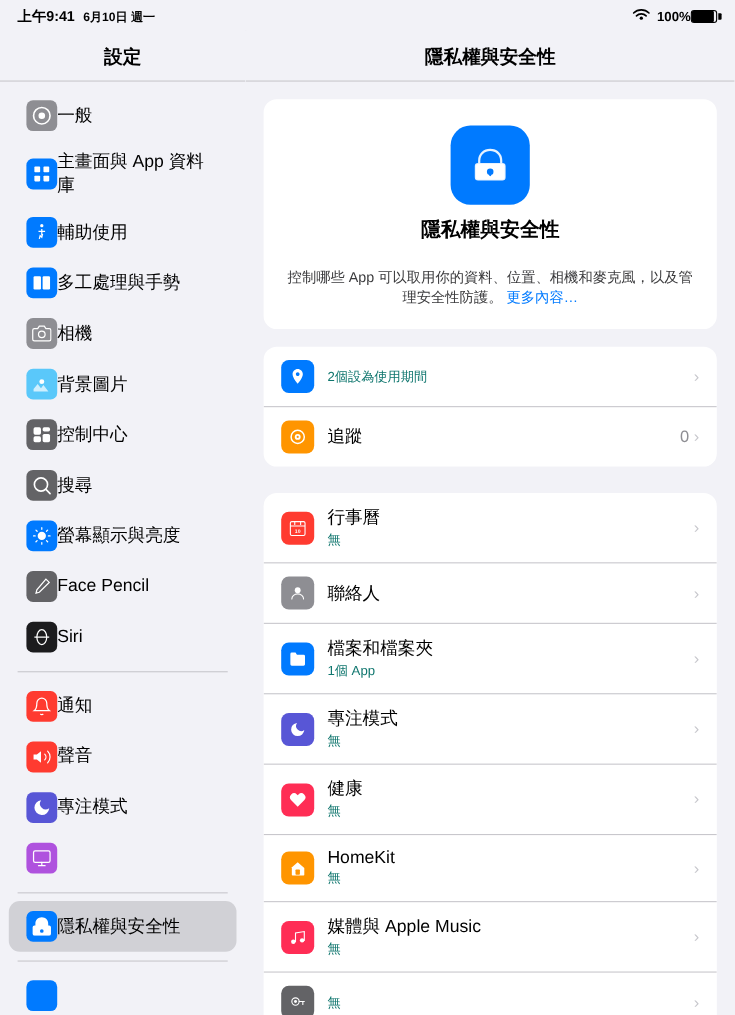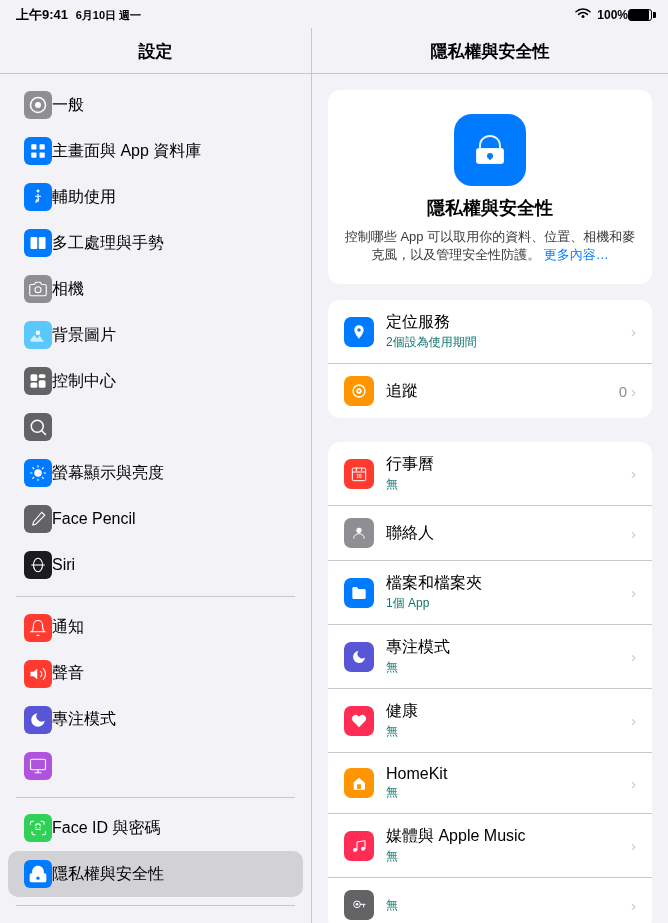--- a/index.html
+++ b/index.html
@@ -54,21 +54,21 @@
 
     
     .main-layout {
       display: flex;
       flex: 1;
       overflow: hidden;
     }
 
     
     .sidebar {
-      width: 312px;
+      width: 224px;
       background: #f2f2f7;
       border-right: 0.5px solid #c8c7cc;
       overflow-y: auto;
       flex-shrink: 0;
     }
     .sidebar-title {
       text-align: center;
       font-size: 17px;
       font-weight: 600;
       color: #000;
@@ -151,20 +151,21 @@
     .hero-title {
       font-size: 18px;
       font-weight: 700;
       color: #000;
       margin-bottom: 8px;
     }
     .hero-desc {
       font-size: 13px;
       color: #3a3a3c;
       line-height: 1.4;
+      margin-top: 15px;
     }
     .hero-desc a { color: #007aff; text-decoration: none; }
 
     
     .settings-group {
       margin: 0 16px 16px;
       background: #fff;
       border-radius: 12px;
       overflow: hidden;
     }
@@ -304,20 +305,21 @@
           </div>
           <span class="sidebar-item-label">控制中心</span>
         </div>
         <div class="sidebar-item">
           <div class="sidebar-item-icon" style="background: rgb(99, 99, 102);">
             <svg width="18" height="18" viewBox="0 0 24 24" fill="none">
               <circle cx="11" cy="11" r="8" stroke="white" stroke-width="2"></circle>
               <line x1="17" y1="17" x2="22" y2="22" stroke="white" stroke-width="2" stroke-linecap="round"></line>
             </svg>
           </div>
+          <span class="sidebar-item-label">搜尋</span>
         </div>
         <div class="sidebar-item">
           <div class="sidebar-item-icon" style="background: rgb(0, 122, 255);">
             <svg width="18" height="18" viewBox="0 0 24 24" fill="none">
               <circle cx="12" cy="12" r="5" fill="white"></circle>
               <path d="M12 2v2M12 20v2M2 12h2M20 12h2M4.93 4.93l1.41 1.41M17.66 17.66l1.41 1.41M4.93 19.07l1.41-1.41M17.66 6.34l1.41-1.41" stroke="white" stroke-width="1.5" stroke-linecap="round"></path>
             </svg>
           </div>
           <span class="sidebar-item-label">螢幕顯示與亮度</span>
         </div>
@@ -366,32 +368,20 @@
         </div>
         <div class="sidebar-item">
           <div class="sidebar-item-icon" style="background: rgb(175, 82, 222);">
             <svg width="18" height="18" viewBox="0 0 24 24" fill="none">
               <rect x="2" y="3" width="20" height="14" rx="2" stroke="white" stroke-width="1.5" fill="none"></rect>
               <path d="M8 21h8M12 17v4" stroke="white" stroke-width="1.5" stroke-linecap="round"></path>
             </svg>
           </div>
         </div>
         <div class="sidebar-divider"></div>
-        <div class="sidebar-item">
-          <div class="sidebar-item-icon" style="background: rgb(48, 209, 88);">
-            <svg width="18" height="18" viewBox="0 0 24 24" fill="none">
-              <path d="M9 9c0-1.5 1-2.5 3-2.5s3 1 3 2.5" stroke="white" stroke-width="1.5" stroke-linecap="round" fill="none"></path>
-              <line x1="9" y1="14" x2="15" y2="14" stroke="white" stroke-width="1.5" stroke-linecap="round"></line>
-              <circle cx="9.5" cy="11.5" r="1" fill="white"></circle>
-              <circle cx="14.5" cy="11.5" r="1" fill="white"></circle>
-              <path d="M2 7V5a2 2 0 012-2h2M16 3h2a2 2 0 012 2v2M22 17v2a2 2 0 01-2 2h-2M8 21H6a2 2 0 01-2-2v-2" stroke="white" stroke-width="1.5" stroke-linecap="round" fill="none"></path>
-            </svg>
-          </div>
-          <span class="sidebar-item-label">Face ID 與密碼</span>
-        </div>
         <div class="sidebar-item active">
           <div class="sidebar-item-icon" style="background: rgb(0, 122, 255);">
             <svg width="20" height="20" viewBox="0 0 24 24" fill="none">
               <path d="M12 2C8 2 5 5 5 9v2H4a2 2 0 00-2 2v7a2 2 0 002 2h16a2 2 0 002-2v-7a2 2 0 00-2-2h-1V9c0-4-3-7-7-7z" fill="white"></path>
               <rect x="3" y="12" width="18" height="10" rx="1.5" fill="white" opacity="0.3"></rect>
               <circle cx="12" cy="17" r="2" fill="#007aff"></circle>
             </svg>
           </div>
           <span class="sidebar-item-label">隱私權與安全性</span>
         </div>
@@ -424,21 +414,20 @@
 
     <div id="right-groups">
         <div class="settings-group">
           <div class="settings-row">
             <div class="row-icon" style="background: rgb(0, 122, 255);">
               <svg width="16" height="16" viewBox="0 0 24 24" fill="none">
                 <path d="M12 2C8.13 2 5 5.13 5 9c0 5.25 7 13 7 13s7-7.75 7-13c0-3.87-3.13-7-7-7zm0 9.5c-1.38 0-2.5-1.12-2.5-2.5s1.12-2.5 2.5-2.5 2.5 1.12 2.5 2.5-1.12 2.5-2.5 2.5z" fill="white"></path>
               </svg>
             </div>
             <div class="row-content">
-              <div class="row-title">定位服務</div>
               <div class="row-subtitle">2個設為使用期間</div>
             </div>
             <div class="row-right">
               <span class="chevron">›</span>
             </div>
           </div>
           <div class="settings-row">
             <div class="row-icon" style="background: rgb(255, 149, 0);">
               <svg width="16" height="16" viewBox="0 0 24 24" fill="none">
                 <circle cx="12" cy="12" r="9" stroke="white" stroke-width="2" fill="none"></circle>

